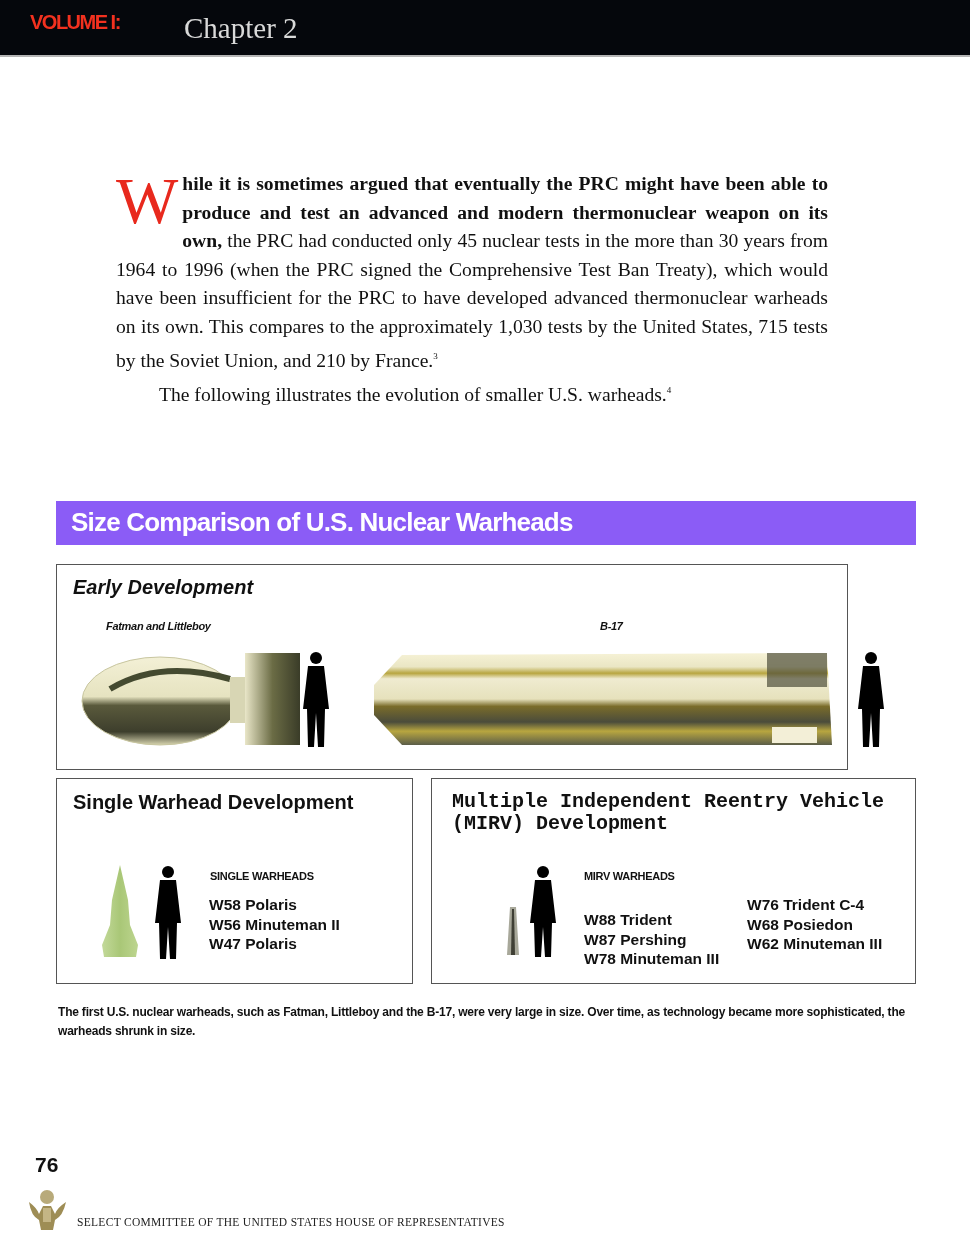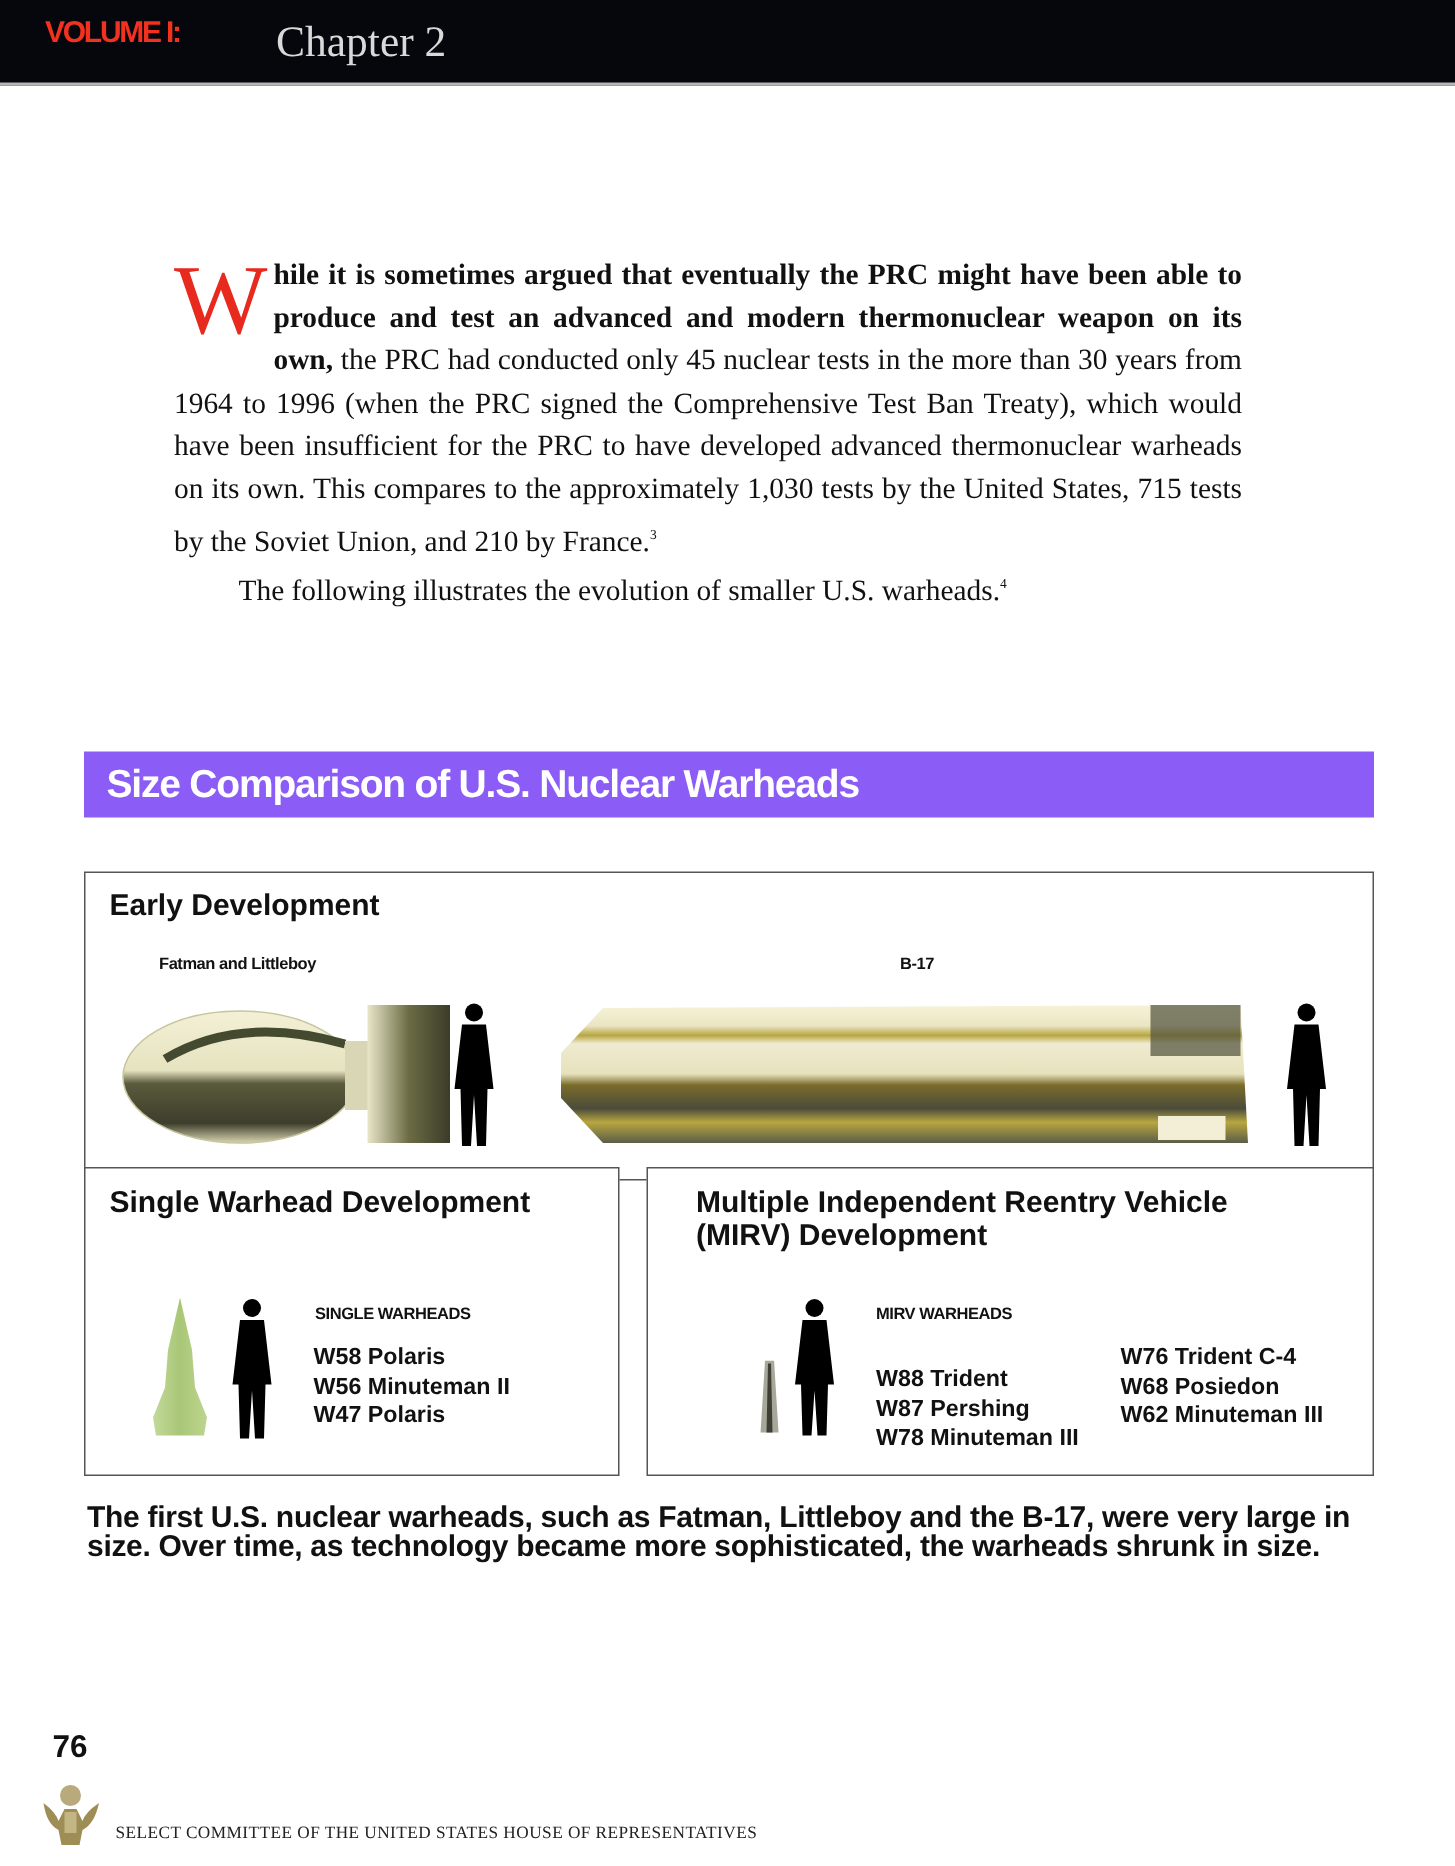--- a/index.html
+++ b/index.html
@@ -16,21 +16,21 @@
 
   .fig-title-bar { position: absolute; left: 56px; top: 501px; width: 860px; height: 44px; background: #8b5cf6; }
   .fig-title { position: absolute; left: 15px; top: 6px; font-family: "Liberation Sans", sans-serif; font-weight: bold; font-size: 26px; color: #fff; letter-spacing: -0.8px; }
 
   .box { position: absolute; border: 1.5px solid #555; background: #fff; box-sizing: border-box; }
   .box-title { position: absolute; font-family: "Liberation Sans", sans-serif; font-weight: bold; font-size: 20px; color: #111; line-height: 22px; }
   .lbl { position: absolute; font-family: "Liberation Sans", sans-serif; font-weight: bold; font-size: 11px; color: #111; letter-spacing: -0.3px; }
   .list { position: absolute; font-family: "Liberation Sans", sans-serif; font-weight: bold; font-size: 15.5px; line-height: 19.5px; color: #111; }
   .list div { white-space: nowrap; }
 
-  .caption { position: absolute; left: 58px; top: 1003px; width: 860px; font-family: "Liberation Sans", sans-serif; font-weight: bold; font-size: 20px; line-height: 19px; color: #111; letter-spacing: -0.2px; }
+  .caption { position: absolute; left: 58px; top: 1003px; width: 860px; font-family: "Liberation Sans", sans-serif; font-weight: bold; font-size: 12px; line-height: 19px; color: #111; letter-spacing: -0.2px; }
   .page-num { position: absolute; left: 35px; top: 1153px; font-family: "Liberation Sans", sans-serif; font-weight: bold; font-size: 21px; color: #111; }
   .footer-text { position: absolute; left: 77px; top: 1216px; font-family: "Liberation Serif", serif; font-size: 11.5px; color: #222; letter-spacing: 0.3px; }
   .seal { position: absolute; left: 25px; top: 1188px; width: 45px; height: 44px; }
   svg { display: block; }
 </style>
 </head>
 <body>
 
 <div class="header-bar">
   <span class="header-vol">VOLUME I:</span>
@@ -41,21 +41,21 @@
   <span class="dropcap">W</span><b>hile it is sometimes argued that eventually the PRC might have been able to produce and test an advanced and modern thermonuclear weapon on its own,</b><span> the PRC had conducted only 45 nuclear tests in the more than 30 years from 1964 to 1996 (when the PRC signed the Comprehensive Test Ban Treaty), which would have been insufficient for the PRC to have developed advanced thermonuclear warheads on its own.  This compares to the approximately 1,030 tests by the United States, 715 tests by the Soviet Union, and 210 by France.</span><sup>3</sup>
 </div>
 <div class="para2">
   <span>The following illustrates the evolution of smaller U.S. warheads.</span><sup>4</sup>
 </div>
 
 <div class="fig-title-bar">
   <span class="fig-title">Size Comparison of U.S. Nuclear Warheads</span>
 </div>
 
-<div class="box" style="left:56px; top:581px; width:860px; height:206px;">
+<div class="box" style="left:56px; top:564px; width:792px; height:206px;font-style:italic;">
   <span class="box-title" style="left:16px; top:11px;">Early Development</span>
   <span class="lbl" style="left:49px; top:55px;">Fatman and Littleboy</span>
   <span class="lbl" style="left:543px; top:55px;">B-17</span>
 
   <div style="position:absolute; left:23px; top:84px; width:230px; height:100px;">
     <svg width="230" height="100" viewBox="0 0 230 100">
       <defs>
         <linearGradient id="fg" x1="0" y1="0" x2="0" y2="1">
           <stop offset="0" stop-color="#f3f0d6"></stop>
           <stop offset="0.45" stop-color="#e6e3c0"></stop>
@@ -134,21 +134,21 @@
   </div>
   <span class="lbl" style="left:153px; top:91px;">SINGLE WARHEADS</span>
   <div class="list" style="left:152px; top:116px;">
     <div>W58 Polaris</div>
     <div>W56 Minuteman II</div>
     <div>W47 Polaris</div>
   </div>
 </div>
 
 <div class="box" style="left:431px; top:778px; width:485px; height:206px;">
-  <div class="box-title" style="left:32px; top:12px;">
+  <div class="box-title" style="left:20px; top:12px;font-family:Liberation Mono, monospace;">
     <div>Multiple Independent Reentry Vehicle</div>
     <div>(MIRV) Development</div>
   </div>
   <div style="position:absolute; left:74px; top:128px; width:14px; height:50px;">
     <svg width="14" height="50" viewBox="0 0 14 50">
         <path d="M4 0 L10 0 L13 48 L1 48 Z" fill="#a8a89a"></path>
         <path d="M6 2 L8 2 L9 48 L5 48 Z" fill="#3f3f35"></path>
       </svg>
   </div>
   <div style="position:absolute; left:96px; top:86px; width:30px; height:94px;">

